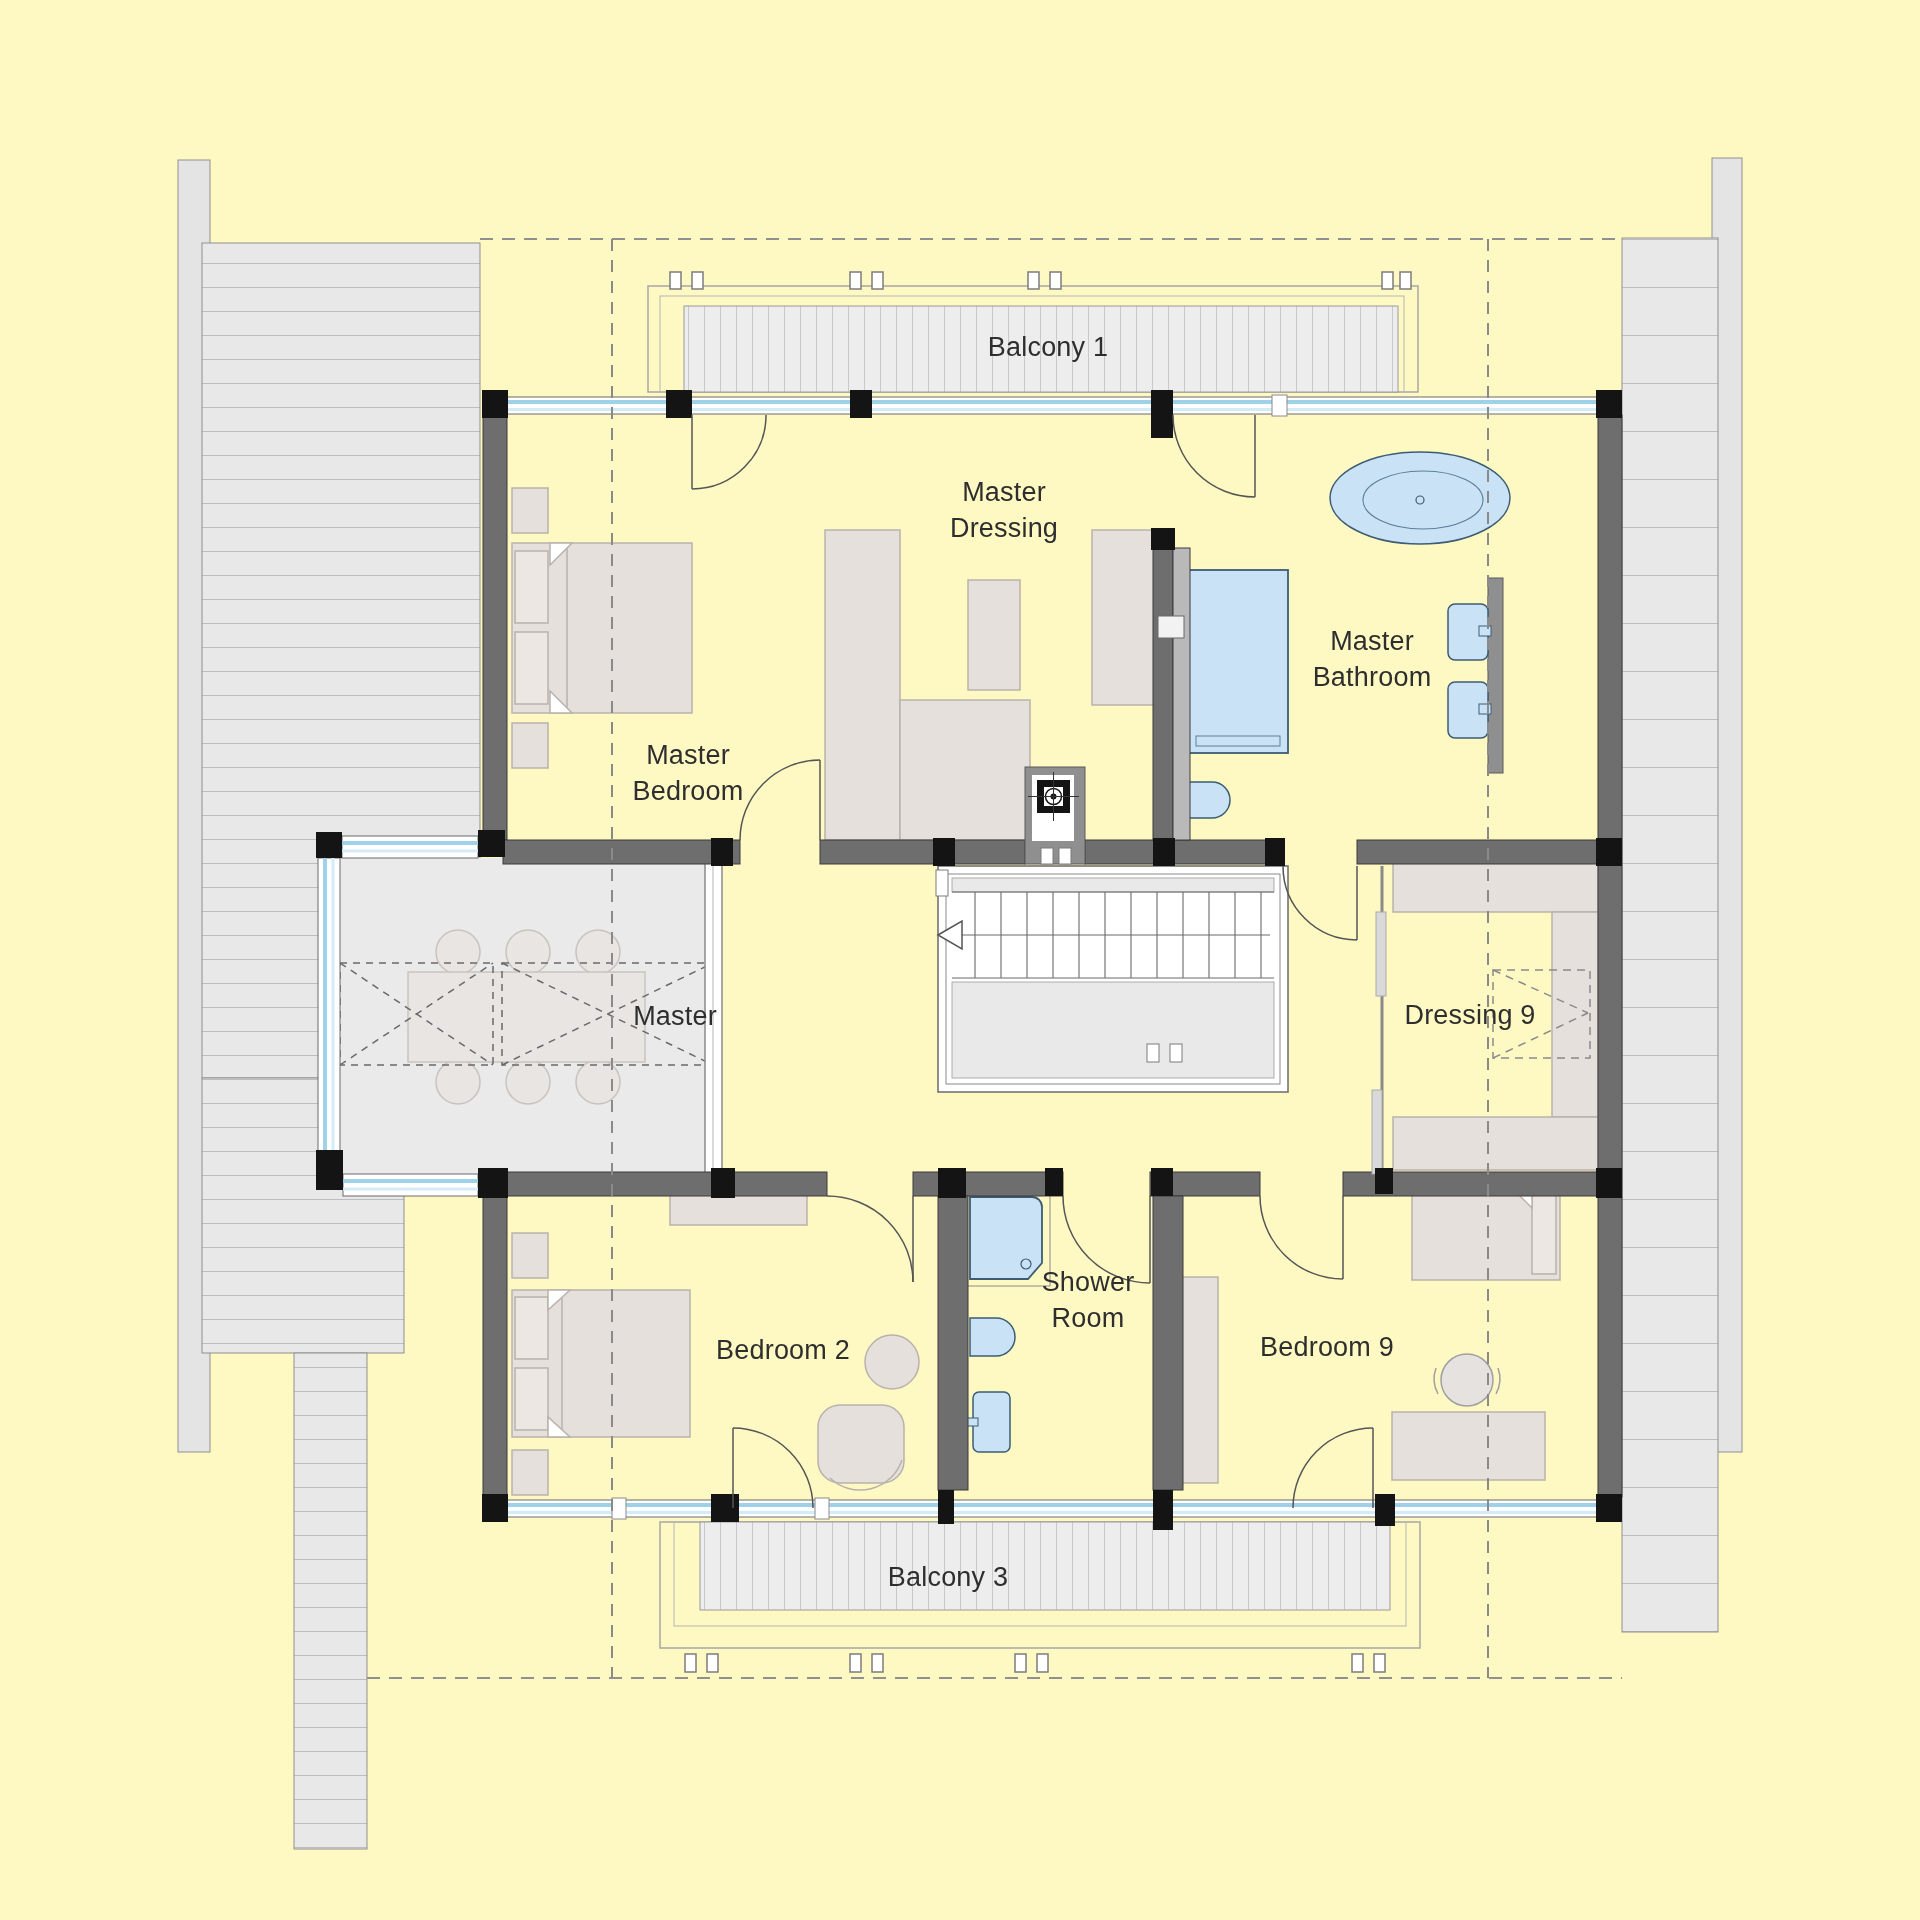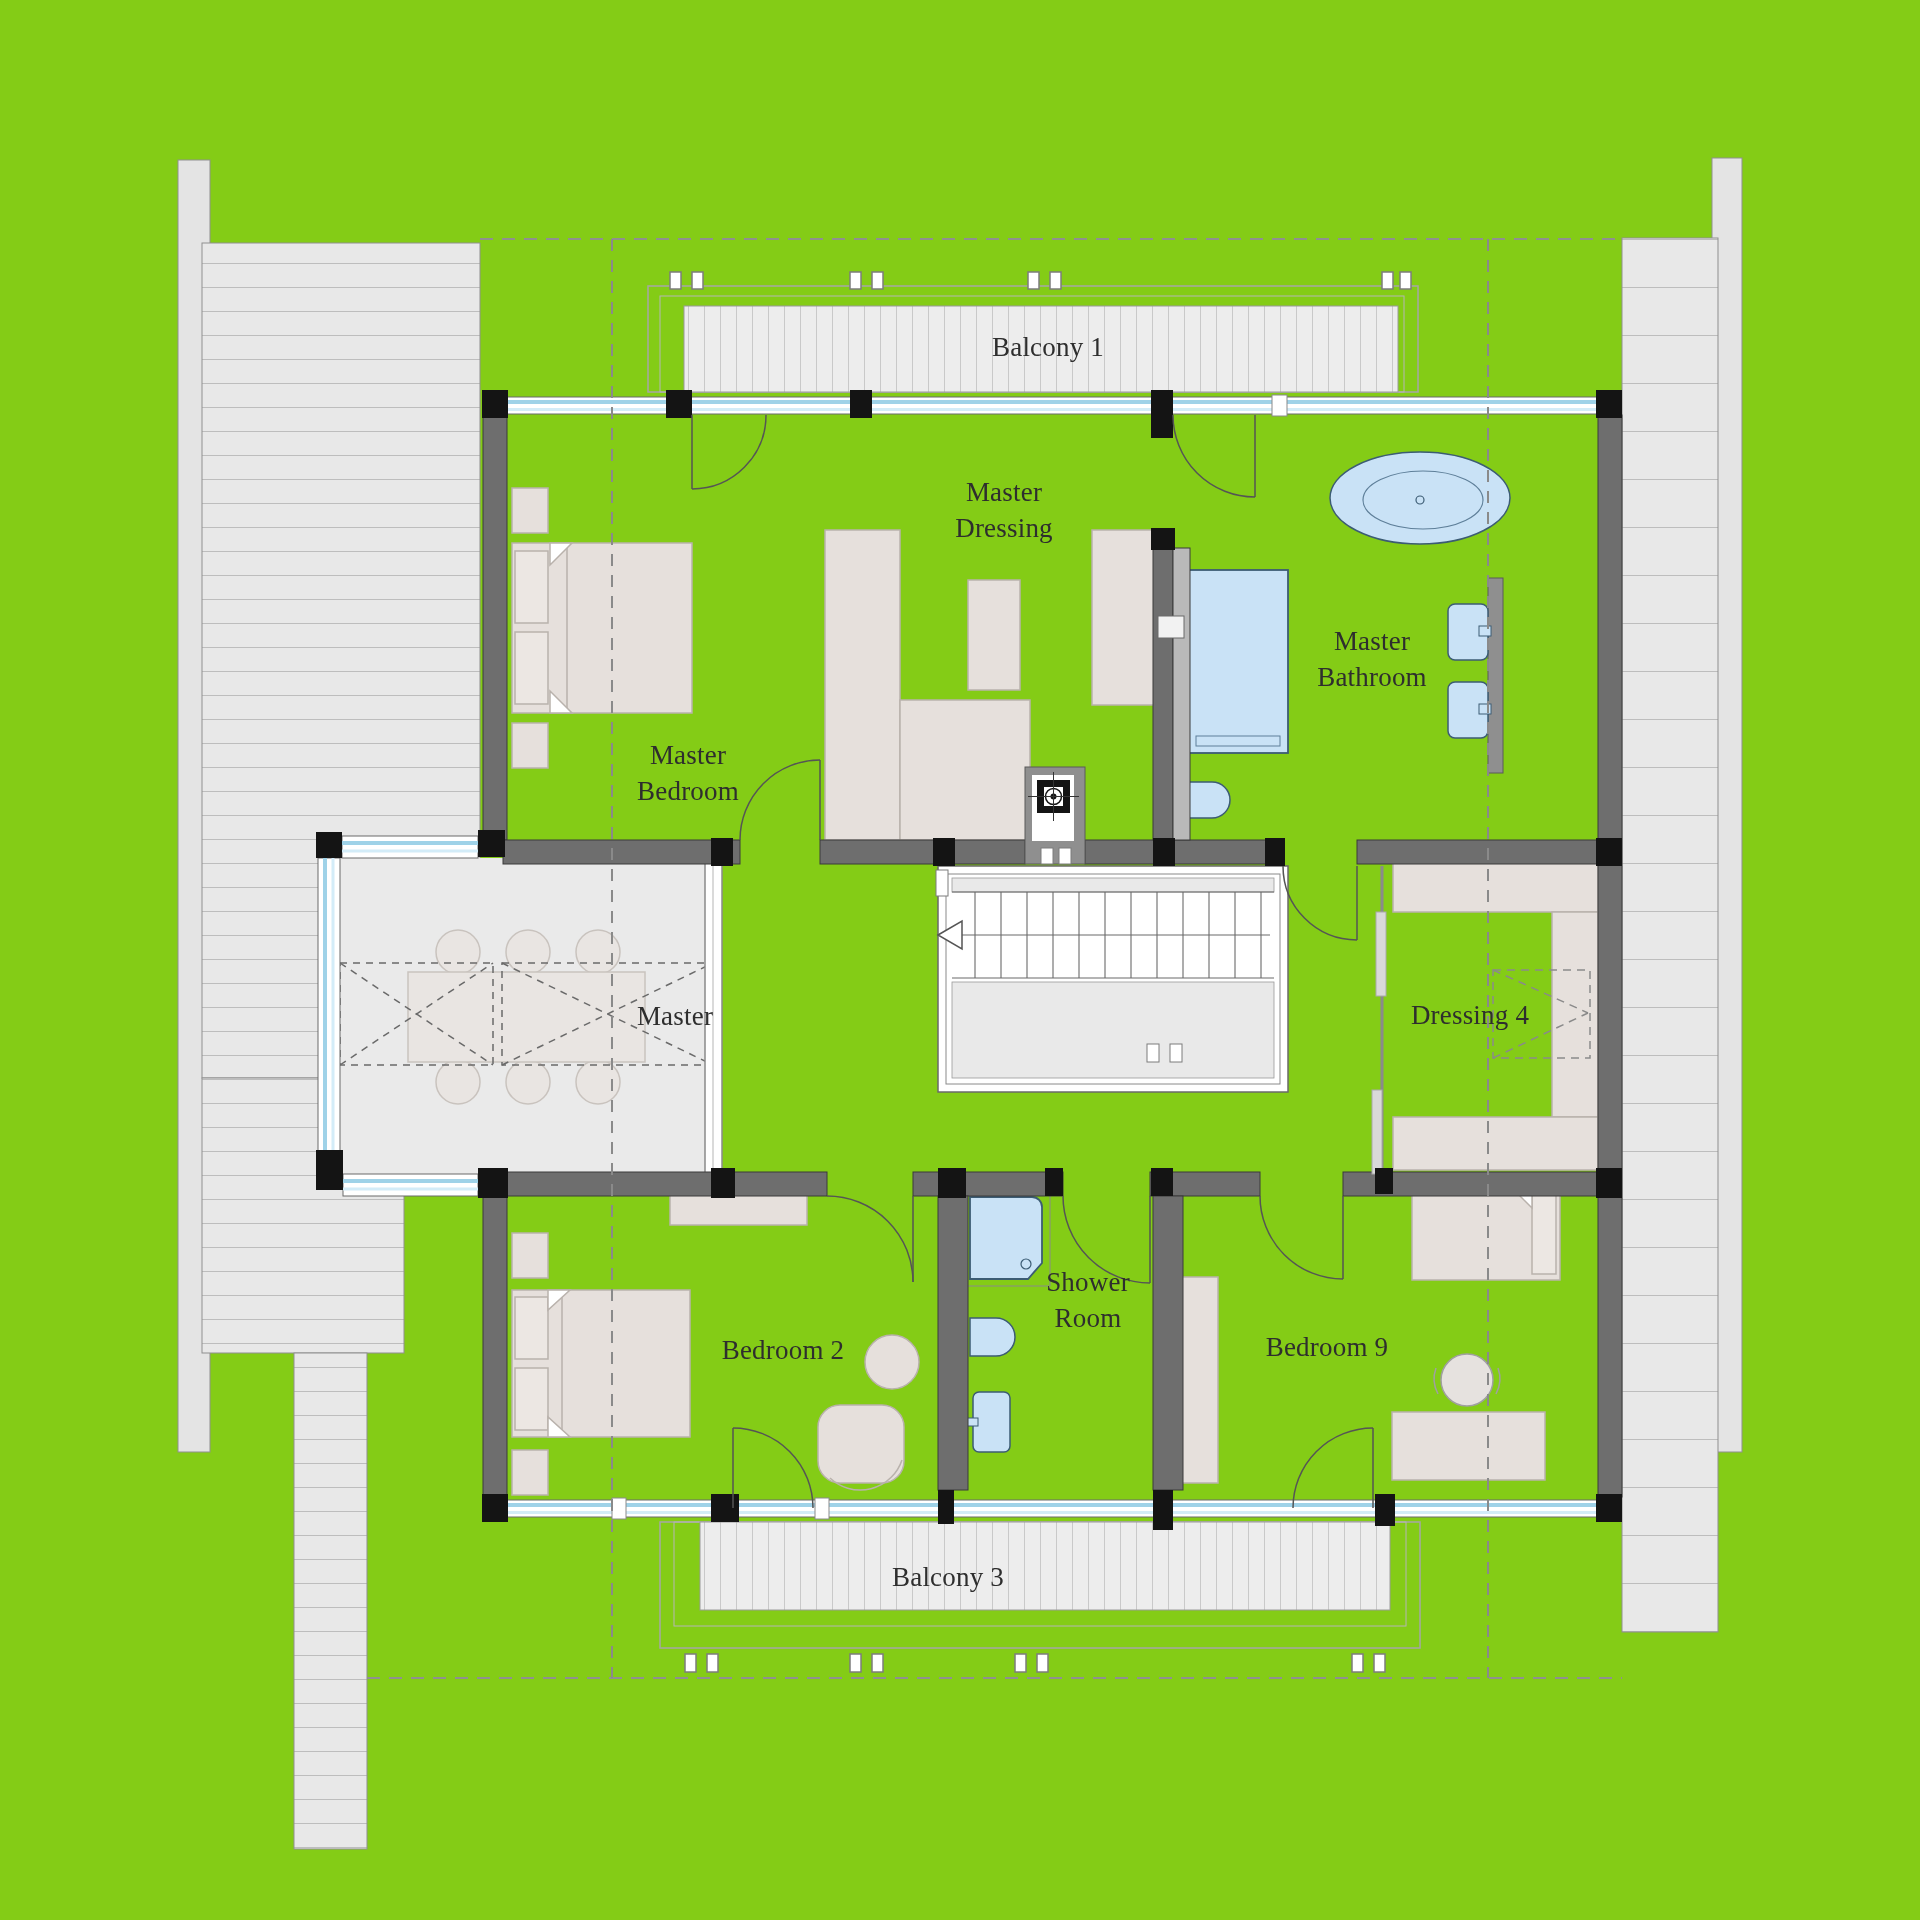--- a/index.html
+++ b/index.html
@@ -1,17 +1,17 @@
 <!DOCTYPE html>
 <html><head>
 <meta charset="utf-8">
 <style>
   html,body{margin:0;padding:0;background:#ffffff;}
-  #plan-root{position:relative;width:1920px;height:1920px;background:#84cc16;overflow:hidden;
-             font-family:Liberation Serif, serif;}
+  #plan-root{position:relative;width:1920px;height:1920px;background:#fef9c3;overflow:hidden;
+             font-family:Liberation Sans, sans-serif;}
   #plan-svg{position:absolute;left:0;top:0;width:1920px;height:1920px;}
   .label{position:absolute;transform:translate(-50%,-50%);font-size:27px;line-height:36px;
          color:#2e2e2e;white-space:pre-line;text-align:center;letter-spacing:.2px;}
 </style>
 </head>
 <body>
 
 <div id="plan-root">
 
 <svg id="plan-svg" viewBox="0 0 1920 1920">
@@ -350,19 +350,19 @@
 </svg>
 
   <div class="label" style="left:1048px;top:347px">Balcony 1</div>
   <div class="label" style="left:1004px;top:510px">Master
 Dressing</div>
   <div class="label" style="left:1372px;top:659px">Master
 Bathroom</div>
   <div class="label" style="left:688px;top:773px">Master
 Bedroom</div>
   <div class="label" style="left:675px;top:1016px">Master</div>
-  <div class="label" style="left:1470px;top:1015px">Dressing 4</div>
+  <div class="label" style="left:1470px;top:1015px">Dressing 9</div>
   <div class="label" style="left:783px;top:1350px">Bedroom 2</div>
   <div class="label" style="left:1088px;top:1300px">Shower
 Room</div>
   <div class="label" style="left:1327px;top:1347px">Bedroom 9</div>
   <div class="label" style="left:948px;top:1577px">Balcony 3</div>
 </div>
 
 </body></html>

